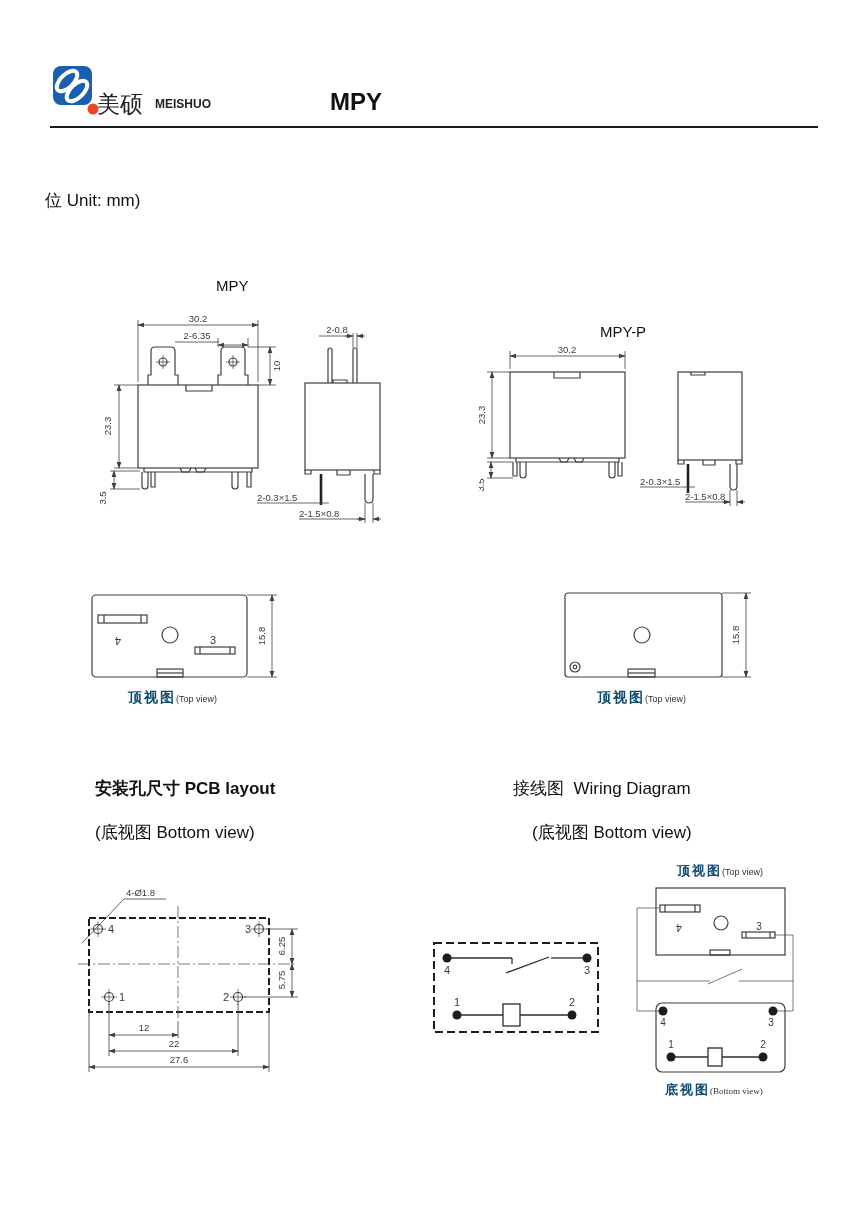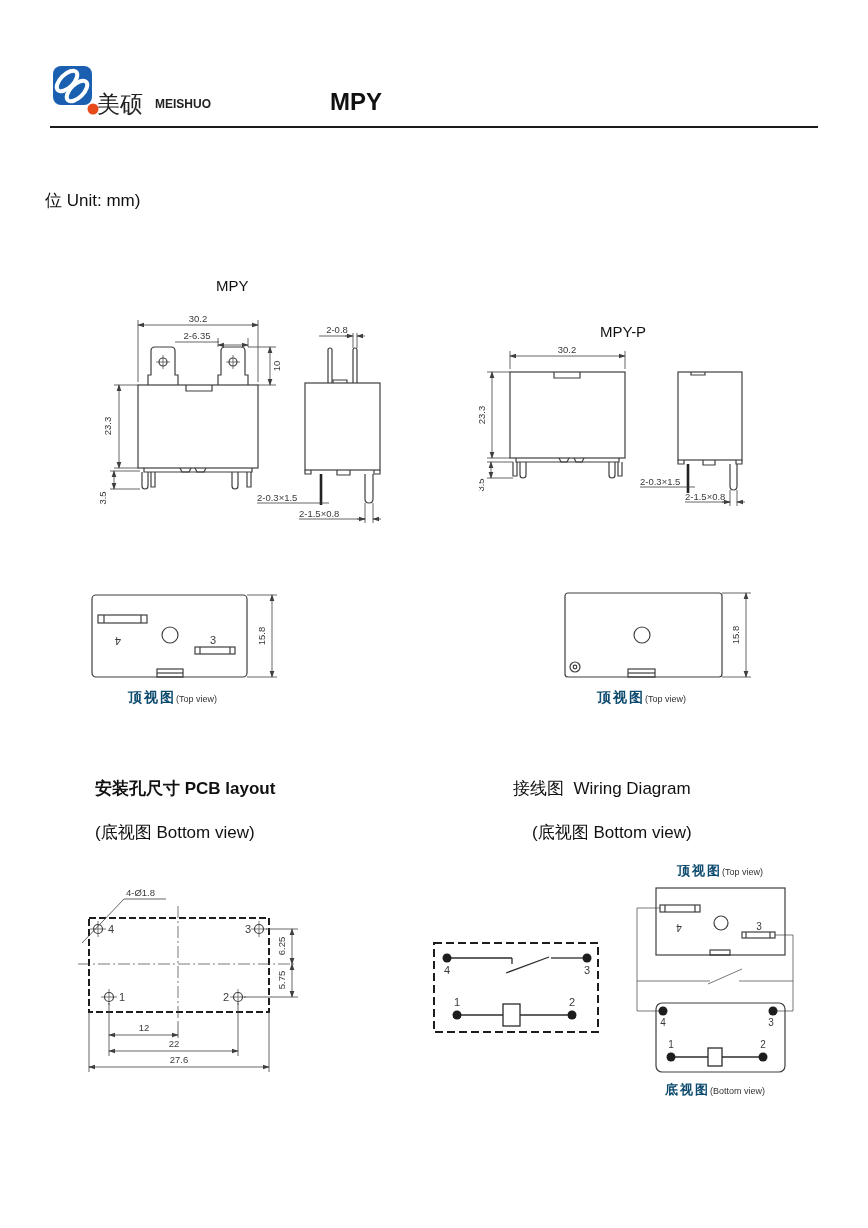--- a/index.html
+++ b/index.html
@@ -364,17 +364,17 @@
       <text class="numtxt-s" x="138" y="142" text-anchor="middle">3</text>
       <circle class="dot" cx="38" cy="173" r="4.5"></circle>
         <circle class="dot" cx="130" cy="173" r="4.5"></circle>
       <text class="numtxt-s" x="38" y="164" text-anchor="middle">1</text>
       <text class="numtxt-s" x="130" y="164" text-anchor="middle">2</text>
       <line class="wire" x1="42" y1="173" x2="75" y2="173"></line>
       <rect x="75" y="164" width="14" height="18" fill="#ffffff" stroke="#2c2c2c" stroke-width="1.3"></rect>
       <line class="wire" x1="89" y1="173" x2="126" y2="173"></line>
     </g>
   </svg>
-  <div class="abs cap small" style="left:665px;top:1080px;">
+  <div class="abs cap small" style="left:665px;top:1080px;font-family:Liberation Serif, serif;">
     <span class="cn">底视图</span><span class="en">(Bottom view)</span>
   </div>
 
 </div>
 
 </body></html>

